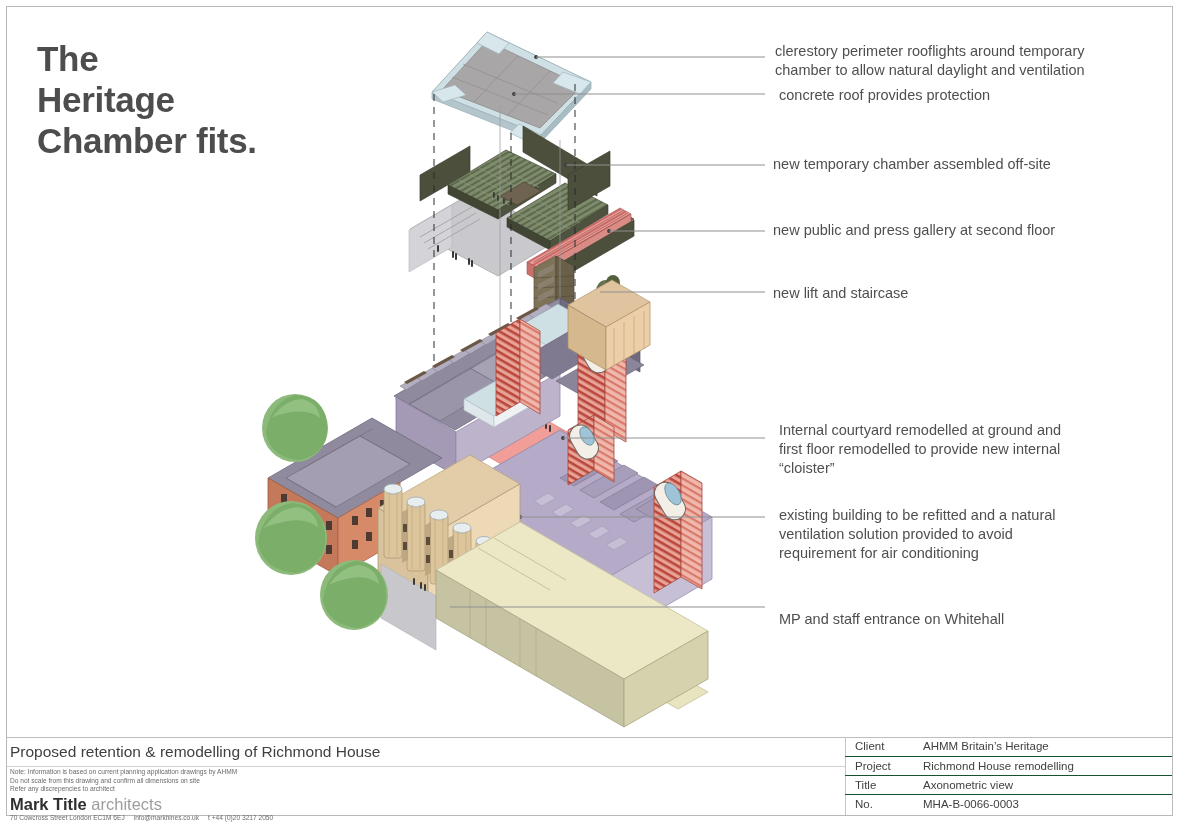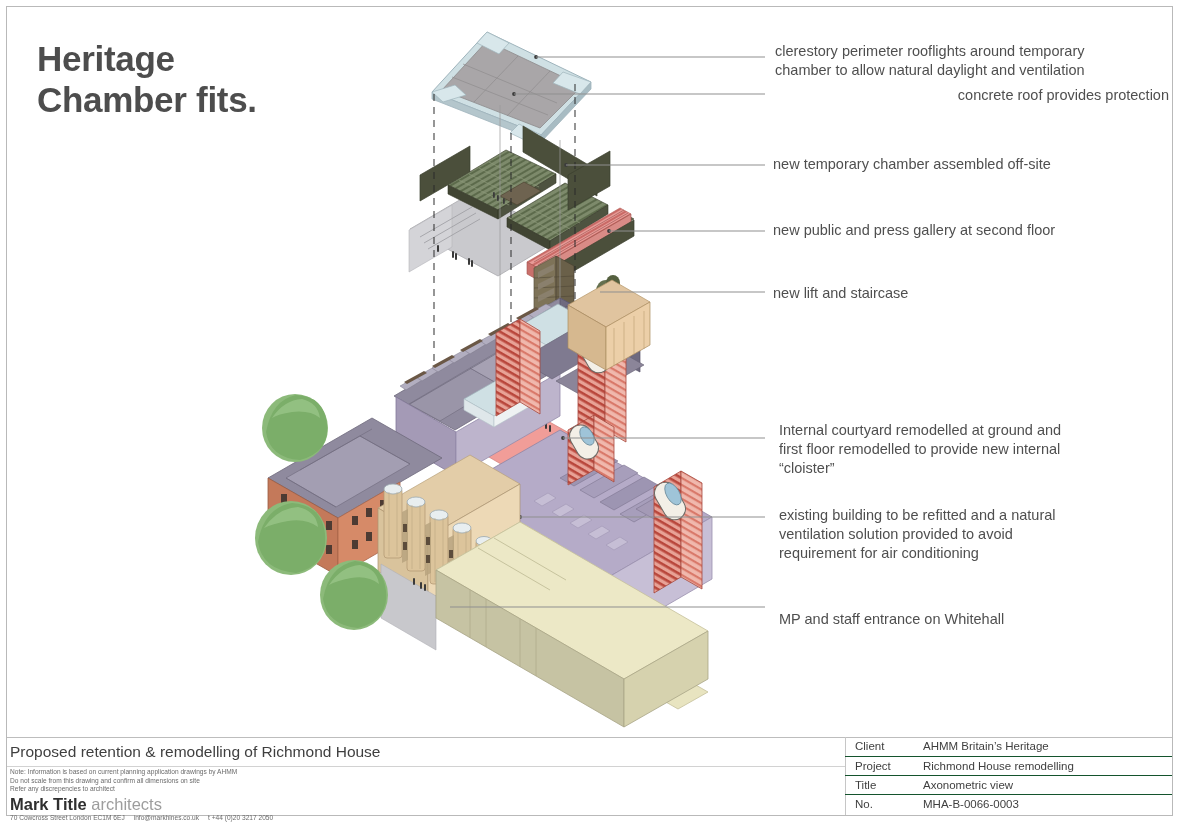--- a/index.html
+++ b/index.html
@@ -91,20 +91,21 @@
   }
 </style>
 </head>
 <body>
 
 <div id="sheet">
 
   <div id="border-frame"></div>
 
   <div id="headline">
+    <span class="hl">The</span>
     <span class="hl">Heritage</span>
     <span class="hl">Chamber fits.</span>
   </div>
 
   <div id="drawing">
   <svg width="1180" height="740" viewBox="0 0 1180 740" xmlns="http://www.w3.org/2000/svg">
     <defs>
 
       <pattern id="coreHatch" width="6" height="6" patternTransform="rotate(30)" patternUnits="userSpaceOnUse">
         <rect width="6" height="6" fill="#e8a296"></rect>
@@ -551,21 +552,21 @@
       <line x1="563" y1="438" x2="765" y2="438"></line>
       <line x1="520" y1="517" x2="765" y2="517"></line>
       <line x1="450" y1="607" x2="765" y2="607"></line>
     </g>
   </svg>
   </div>
 
   <div class="annot" style="left:775px; top:42px;  width:390px;">clerestory perimeter rooflights around temporary
 chamber to allow natural daylight and ventilation</div>
 
-  <div class="annot" style="left:779px; top:86px;  width:390px;text-align:right;">concrete roof provides protection</div>
+  <div class="annot" style="left:779px; top:86px;  width:390px;">concrete roof provides protection</div>
 
   <div class="annot" style="left:773px; top:155px; width:390px;">new temporary chamber assembled off-site</div>
 
   <div class="annot" style="left:773px; top:221px; width:390px;">new public and press gallery at second floor</div>
 
   <div class="annot" style="left:773px; top:284px; width:390px;">new lift and staircase</div>
 
   <div class="annot" style="left:779px; top:421px; width:390px;">Internal courtyard remodelled at ground and
 first floor remodelled to provide new internal
 “cloister”</div>

